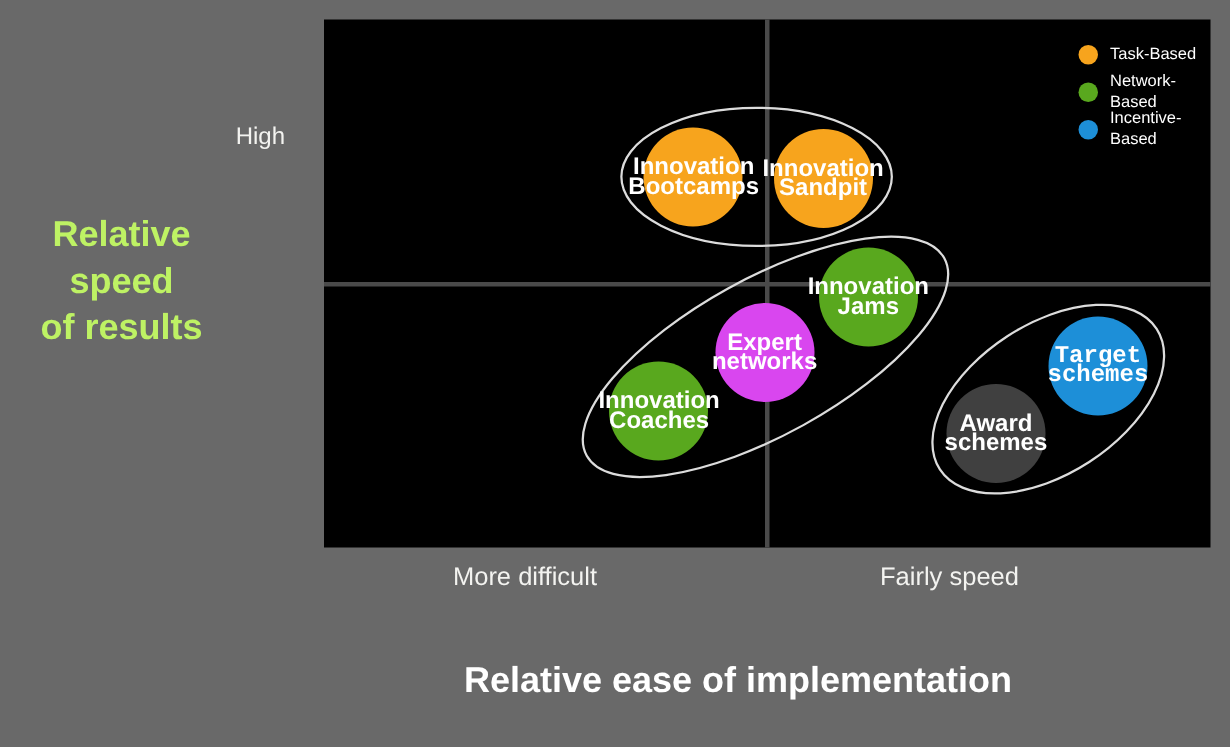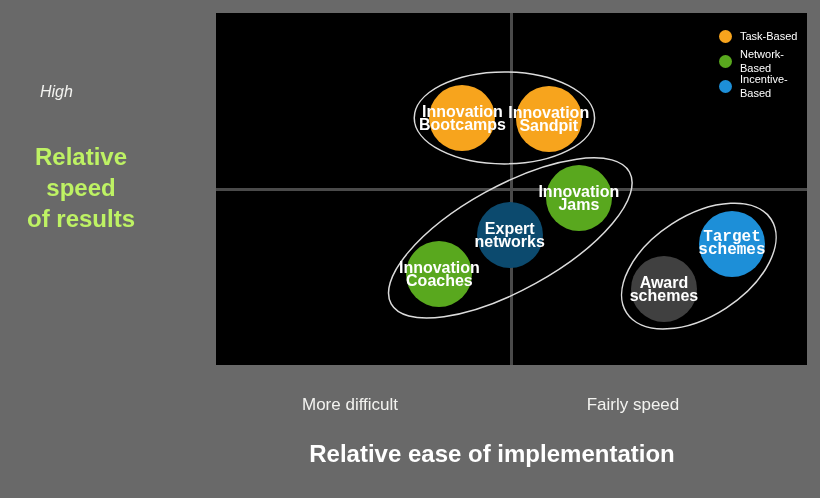--- a/index.html
+++ b/index.html
@@ -27,24 +27,24 @@
   .legend{position:absolute;left:474px;top:16px;z-index:4;display:flex;flex-direction:column;gap:11px;}
   .legend-row{display:flex;align-items:center;gap:8px;height:14px;margin-left:29px;}
   .legend-dot{width:13px;height:13px;border-radius:50%;flex:0 0 auto;}
   .legend-label{color:#fff;font-size:11px;line-height:14px;}
   
   .y-title{
     position:absolute;left:6px;top:141px;width:150px;z-index:5;
     color:#bef264;font-size:24px;font-weight:bold;line-height:31px;
     text-align:center;white-space:pre-line;
   }
-  .y-tick{position:absolute;left:40px;width:150px;color:#F3F3F0;font-size:16px;font-style:italic;}
+  .y-tick{position:absolute;left:40px;width:150px;text-align:right;color:#F3F3F0;font-size:16px;}
   .y-tick.high{top:83px;}
   .y-tick.low{top:270px;}
-  .x-tick{position:absolute;top:395px;width:200px;text-align:center;color:#F3F3F0;font-size:17px;}
+  .x-tick{position:absolute;top:375px;width:200px;text-align:center;color:#F3F3F0;font-size:17px;}
   .x-tick.left{left:250px;}
   .x-tick.right{left:533px;}
   .x-title{
     position:absolute;left:142px;top:440px;width:700px;text-align:center;
     color:#fff;font-size:24px;font-weight:bold;
   }
 </style>
 </head>
 <body>
 
@@ -71,21 +71,21 @@
 Bootcamps</span>
         </div>
         <div class="bubble" style="left: calc(56.3% - 33px); top: calc(30.1% - 33px); height: 66px; width: 66px; background-color: rgb(247, 164, 29);">
           <span>Innovation
 Sandpit</span>
         </div>
         <div class="bubble" style="left: calc(61.4% - 33px); top: calc(52.6% - 33px); height: 66px; width: 66px; background-color: rgb(89, 168, 30);">
           <span>Innovation
 Jams</span>
         </div>
-        <div class="bubble" style="left: calc(49.7% - 33px); top: calc(63.1% - 33px); height: 66px; width: 66px; background-color: #0c4a6e;">
+        <div class="bubble" style="left: calc(49.7% - 33px); top: calc(63.1% - 33px); height: 66px; width: 66px; background-color: #d946ef;">
           <span>Expert
 networks</span>
         </div>
         <div class="bubble" style="left: calc(37.8% - 33px); top: calc(74.1% - 33px); height: 66px; width: 66px; background-color: rgb(89, 168, 30);">
           <span>Innovation
 Coaches</span>
         </div>
         <div class="bubble" style="left: calc(87.3% - 33px); top: calc(65.6% - 33px); height: 66px; width: 66px; background-color: rgb(29, 143, 216); font-family: Liberation Mono, monospace;">
           <span>Target
 schemes</span>

